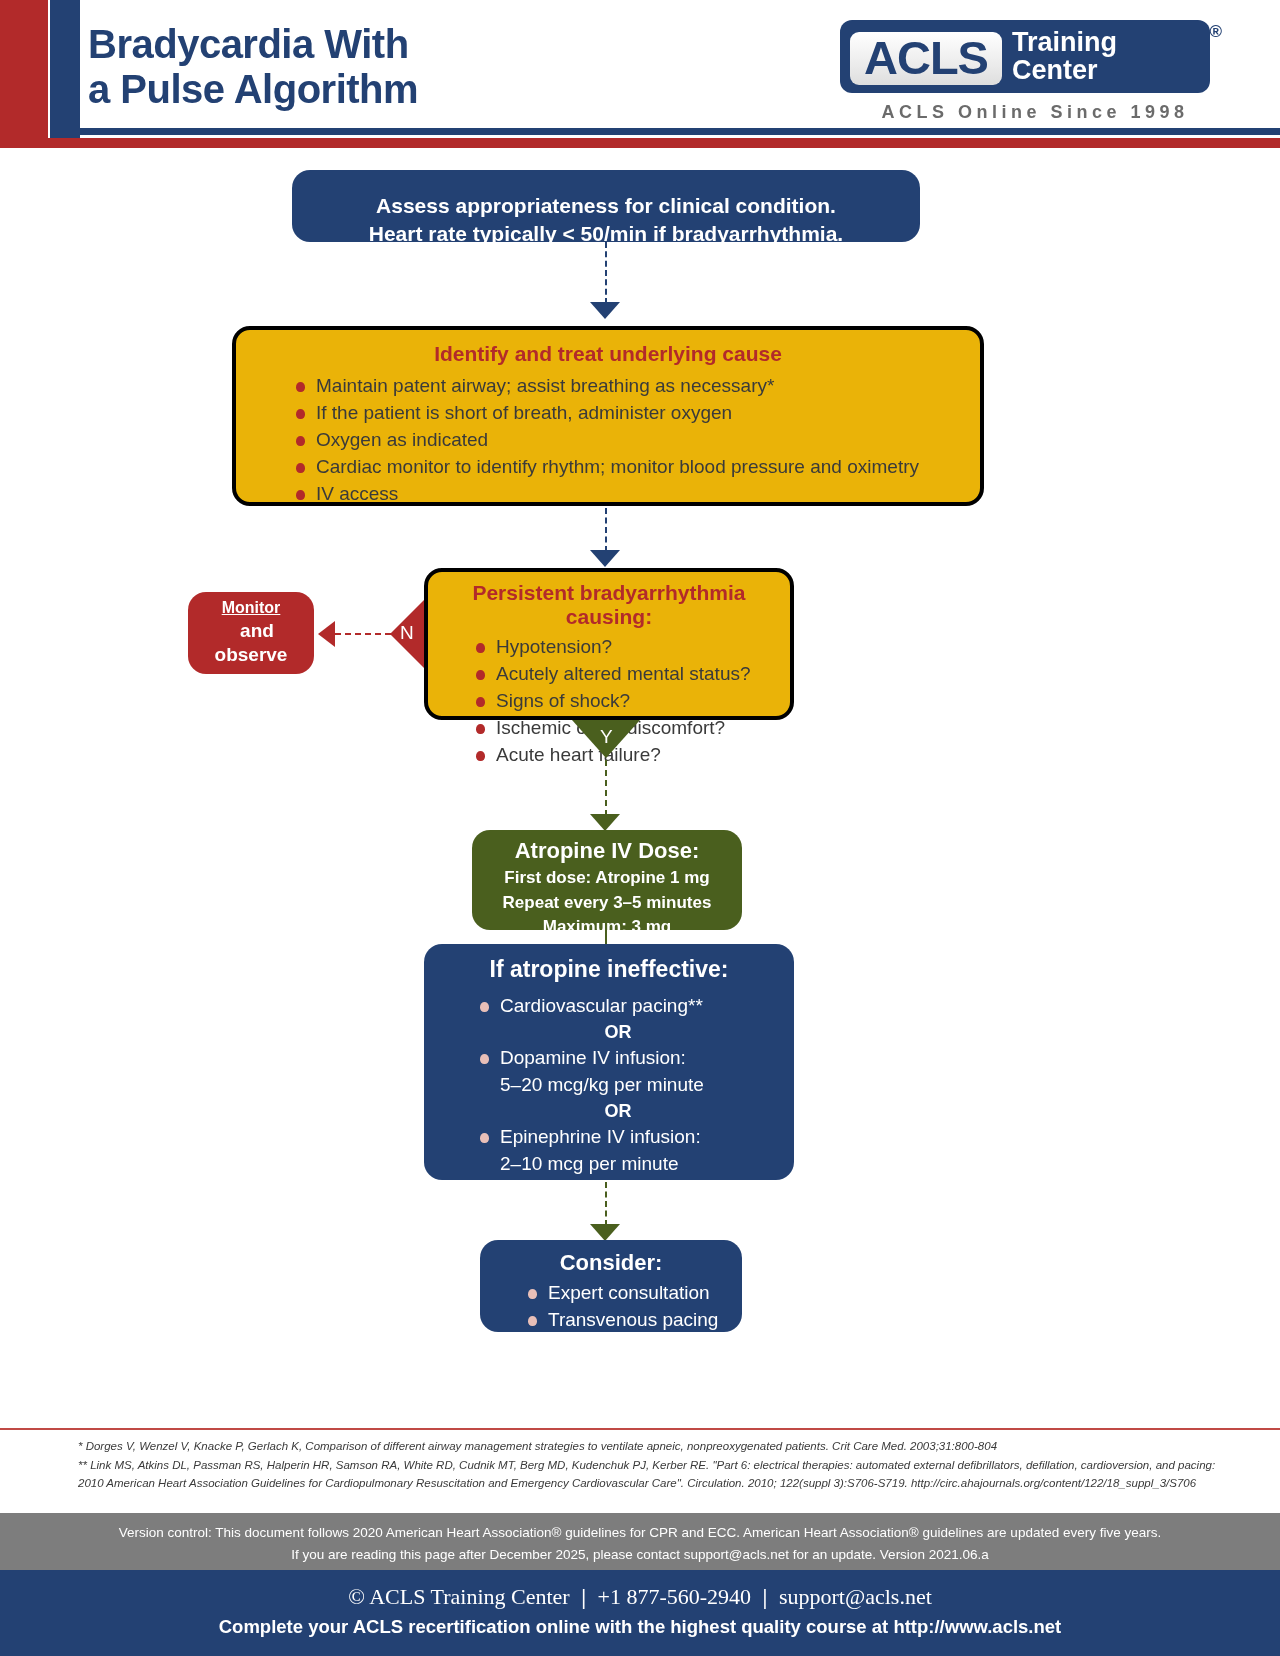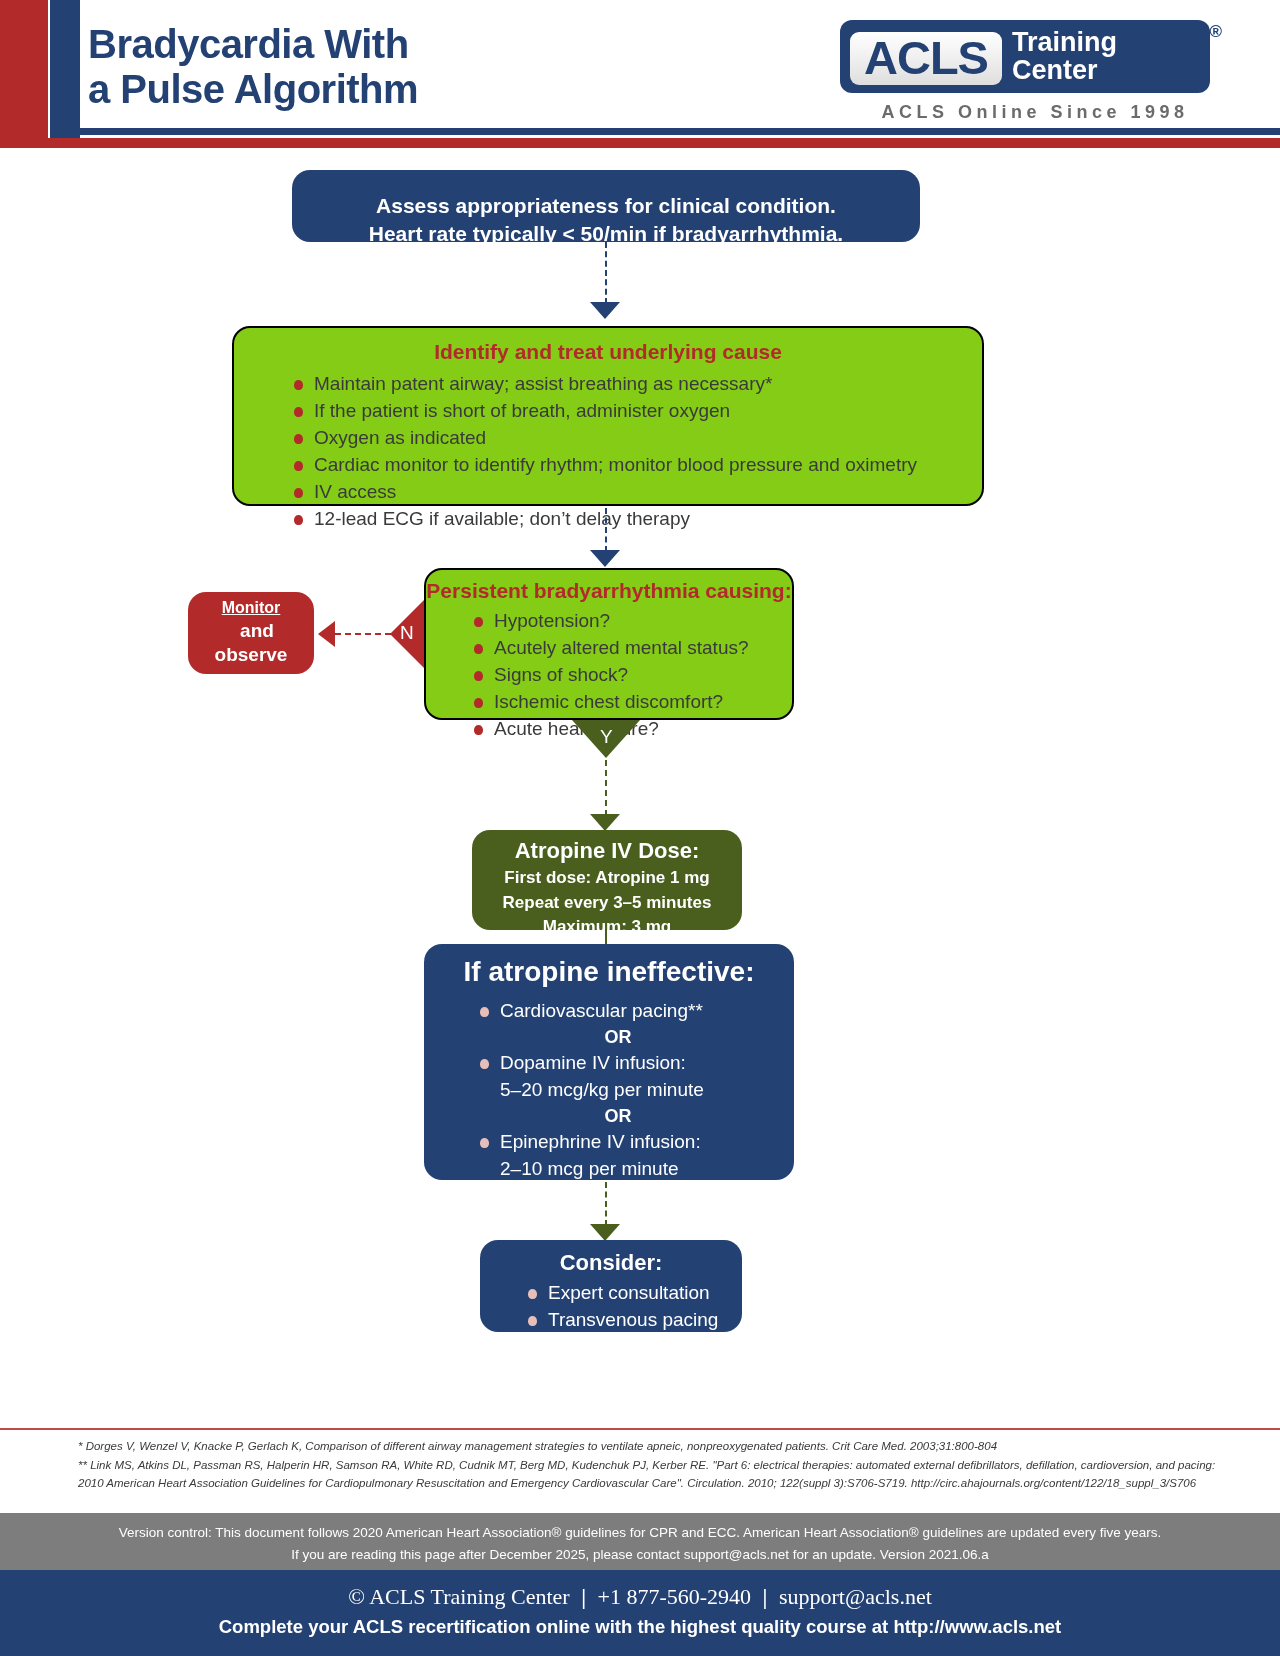--- a/index.html
+++ b/index.html
@@ -67,21 +67,21 @@
 
   
   .flow{position:relative;height:1200px;}
 
   .box{position:absolute;box-sizing:border-box;}
   .rounded{border-radius:18px;}
 
   .blue-solid{background:#234173;color:#fff;}
   .olive-solid{background:#4a5f1e;color:#fff;}
   .red-solid{background:#b22a2a;color:#fff;}
-  .white-outline{background:#84cc16;border:2px solid #000000;}
+  .white-outline{background:#eab308;border:4px solid #000000;}
 
   .box-title-red{
     color:#b22a2a;font-weight:bold;font-size:21px;text-align:center;
   }
   .box-title-white{
     color:#fff;font-weight:bold;font-size:23px;text-align:center;
   }
 
   ul.bullets{list-style:none;margin:0;padding:0;}
   ul.bullets li{
@@ -183,21 +183,20 @@
   <div class="arrow-down" style="left:590px;top:162px;"></div>
 
   <div class="box rounded white-outline" style="left:232px;top:186px;width:752px;height:180px;padding:12px 0 0 0;">
     <div class="box-title-red">Identify and treat underlying cause</div>
     <ul class="bullets" style="margin-top:7px;padding-left:56px;">
       <li>Maintain patent airway; assist breathing as necessary*</li>
       <li>If the patient is short of breath, administer oxygen</li>
       <li>Oxygen as indicated</li>
       <li>Cardiac monitor to identify rhythm; monitor blood pressure and oximetry</li>
       <li>IV access</li>
-      <li>12-lead ECG if available; don’t delay therapy</li>
     </ul>
   </div>
 
   <div class="vline" style="left:605px;top:368px;height:44px;"></div>
   <div class="arrow-down" style="left:590px;top:410px;"></div>
 
   <div class="box rounded white-outline" style="left:424px;top:428px;width:370px;height:152px;padding:9px 0 0 0;">
     <div class="box-title-red">Persistent bradyarrhythmia causing:</div>
     <ul class="bullets" style="margin-top:5px;padding-left:44px;">
       <li>Hypotension?</li>
@@ -228,21 +227,21 @@
   <div class="box rounded olive-solid" style="left:472px;top:690px;width:270px;height:100px;padding-top:8px;">
     <div class="box-title-white" style="font-size:22px;">Atropine IV Dose:</div>
     <div class="box-title-white" style="font-size:17px;line-height:1.45;margin-top:2px;">First dose: Atropine 1 mg</div>
     <div class="box-title-white" style="font-size:17px;line-height:1.45;">Repeat every 3–5 minutes</div>
     <div class="box-title-white" style="font-size:17px;line-height:1.45;">Maximum: 3 mg</div>
   </div>
 
   <div class="vline solid-olive" style="left:605px;top:790px;height:16px;"></div>
 
   <div class="box rounded blue-solid" style="left:424px;top:804px;width:370px;height:236px;padding:12px 0 0 0;">
-    <div class="box-title-white" style="font-size:28px;">If atropine ineffective:</div>
+    <div class="box-title-white" style="font-size:23px;">If atropine ineffective:</div>
     <ul class="bullets light" style="margin-top:10px;padding-left:52px;">
       <li>Cardiovascular pacing**</li>
     </ul>
     <div style="text-align:center;color:#fff;font-weight:bold;font-size:18px;margin:2px 0 2px 18px;">OR</div>
     <ul class="bullets light" style="padding-left:52px;">
       <li>
         <span>Dopamine IV infusion:</span><br>
         <span>5–20 mcg/kg per minute</span>
       </li>
     </ul>

